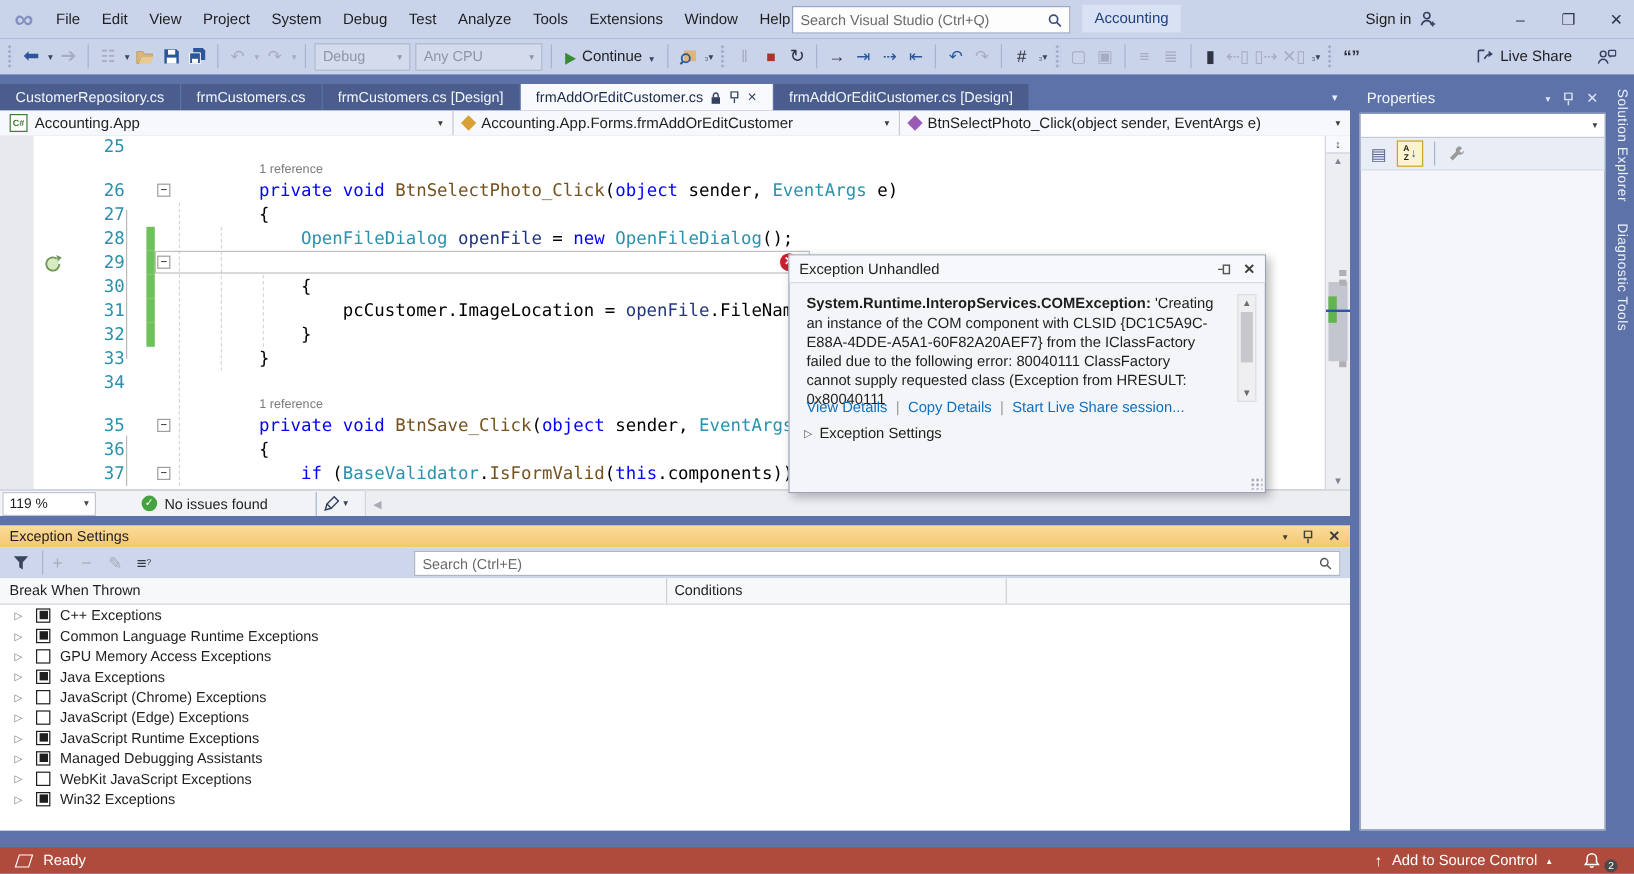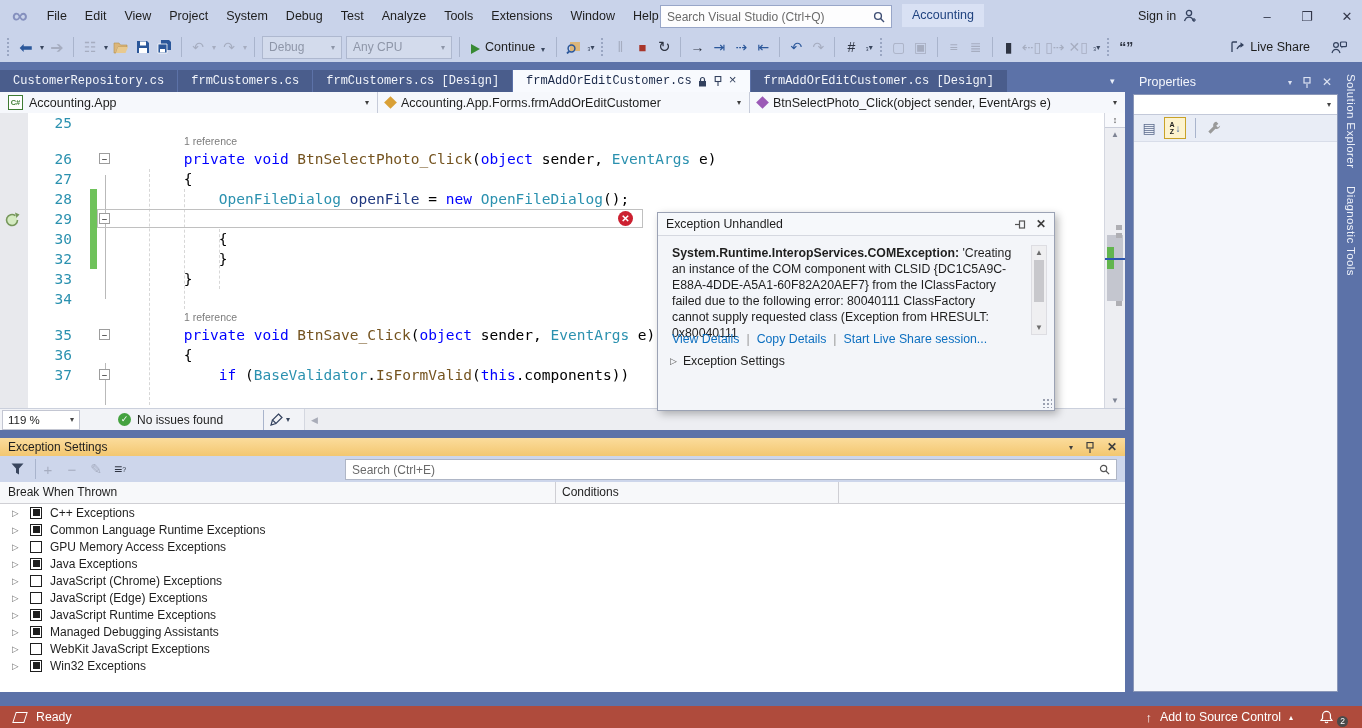--- a/index.html
+++ b/index.html
@@ -26,38 +26,38 @@
   .tsep{width:1px;height:20px;background:#A9B4CC;margin:0 3px;}
   .grip{width:5px;height:20px;background-image:radial-gradient(circle,#9AA6C2 1px,transparent 1.2px);background-size:4px 4px;margin:0 2px;}
   .caret{font-size:8px;color:#39465E;margin-left:1px;}
   .caret.dis{color:#A6ADC0;}
   .ddl{height:21px;border:1px solid #AEB8CF;background:#D3DBEC;color:#8E96A8;display:flex;align-items:center;justify-content:space-between;padding:0 6px;font-size:12px;}
   .continue-btn{display:flex;align-items:flex-end;gap:5px;padding:0 4px;}
   .play{width:0;height:0;border-left:9px solid #388A34;border-top:5.5px solid transparent;border-bottom:5.5px solid transparent;}
   .lshare{display:flex;align-items:center;gap:5px;margin-left:auto;color:#1E1E1E;}
 
   
-  .tabwell{position:absolute;left:0;top:70px;width:1125px;height:22px;display:flex;align-items:flex-end;font-family:Liberation Mono, monospace;}
+  .tabwell{position:absolute;left:0;top:70px;width:1125px;height:22px;display:flex;align-items:flex-end;}
   .tab{height:22px;line-height:22px;padding:0 13px;background:#4A5D8C;color:#F2F5FB;font-size:12px;margin-right:1px;display:flex;align-items:center;gap:6px;}
   .tab.active{background:#F8FAFE;color:#1B2A4A;}
   .tabcaret{position:absolute;right:6px;top:6px;color:#E8ECF5;font-size:9px;}
 
   
   .navbar{position:absolute;left:0;top:92px;width:1125px;height:21px;background:#F6F8FC;border-bottom:1px solid #C3C9D9;display:flex;}
   .navsec{border-right:1px solid #C6CBD9;display:flex;align-items:center;gap:6px;padding:0 8px;box-sizing:border-box;font-size:12.5px;color:#1E1E1E;}
   .navsec .nc{margin-left:auto;font-size:8px;color:#3E3E3E;}
   .csproj{width:13px;height:13px;border:1px solid #3E7B33;color:#3E7B33;font-size:7.5px;font-weight:bold;display:flex;align-items:center;justify-content:center;background:#fff;}
   .diamond{width:9px;height:9px;transform:rotate(45deg);}
 
   
   .editor{position:absolute;left:0;top:113px;width:1125px;height:295px;background:#FFFFFF;overflow:hidden;}
   .bpmargin{position:absolute;left:0;top:0;bottom:0;width:28px;background:#E8E9ED;}
   .guide{position:absolute;width:0;border-left:1px dashed #D7D7D7;}
   .outline-line{position:absolute;width:0;border-left:1px solid #B9B9B9;left:105px;}
-  #coderows{position:absolute;left:0;top:0;right:16px;font-family:"DejaVu Sans Mono",monospace;font-size:14.5px;}
+  #coderows{position:absolute;left:0;top:0;right:16px;font-family:"DejaVu Sans Mono",monospace;font-size:14.5px;padding-left:32px;}
   .row{position:relative;height:20px;}
   .row.lensrow{height:16px;}
   .lenst{position:absolute;left:184px;top:2px;font-family:"Liberation Sans",sans-serif;font-size:10.5px;color:#7C7C7C;}
   .ln{position:absolute;left:28px;width:44px;text-align:right;color:#2B91AF;line-height:20px;}
   .bar{position:absolute;left:90px;width:7px;top:0;bottom:0;background:#6FC25B;}
   .fold{position:absolute;left:99px;top:4px;width:11px;height:11px;border:1px solid #9D9D9D;background:#fff;color:#1E1E1E;font-size:9px;line-height:10px;text-align:center;box-sizing:border-box;}
   .code{position:absolute;left:114px;top:0;white-space:pre;line-height:20px;color:#000;}
   .tk-k{color:#0000FF}.tk-t{color:#2B91AF}.tk-m{color:#74531F}.tk-l{color:#1F377F}.tk-p{color:#000}
   .hl{background:#BDE0BA;}
   .rowbox{position:absolute;left:97px;top:0;width:546px;height:19px;border:1px solid #C0C0C0;box-sizing:border-box;}
@@ -360,20 +360,25 @@
             <path d="M11 0.5l4.5 2-3.2 3.4z" fill="#76975B"></path>
           </svg>
           <div class="erricon">✕</div>
         </div>
         <div class="row">
           <span class="ln">30</span>
           <div class="bar"></div>
           <span class="code"><span class="tk-p">            {</span></span>
         </div>
         <div class="row">
+          <span class="ln">31</span>
+          <div class="bar"></div>
+          <span class="code"><span class="tk-p">                pcCustomer.ImageLocation = </span><span class="tk-l">openFile</span><span class="tk-p">.FileName;</span></span>
+        </div>
+        <div class="row">
           <span class="ln">32</span>
           <div class="bar"></div>
           <span class="code"><span class="tk-p">            }</span></span>
         </div>
         <div class="row">
           <span class="ln">33</span>
           <span class="code"><span class="tk-p">        }</span></span>
         </div>
         <div class="row">
           <span class="ln">34</span>

